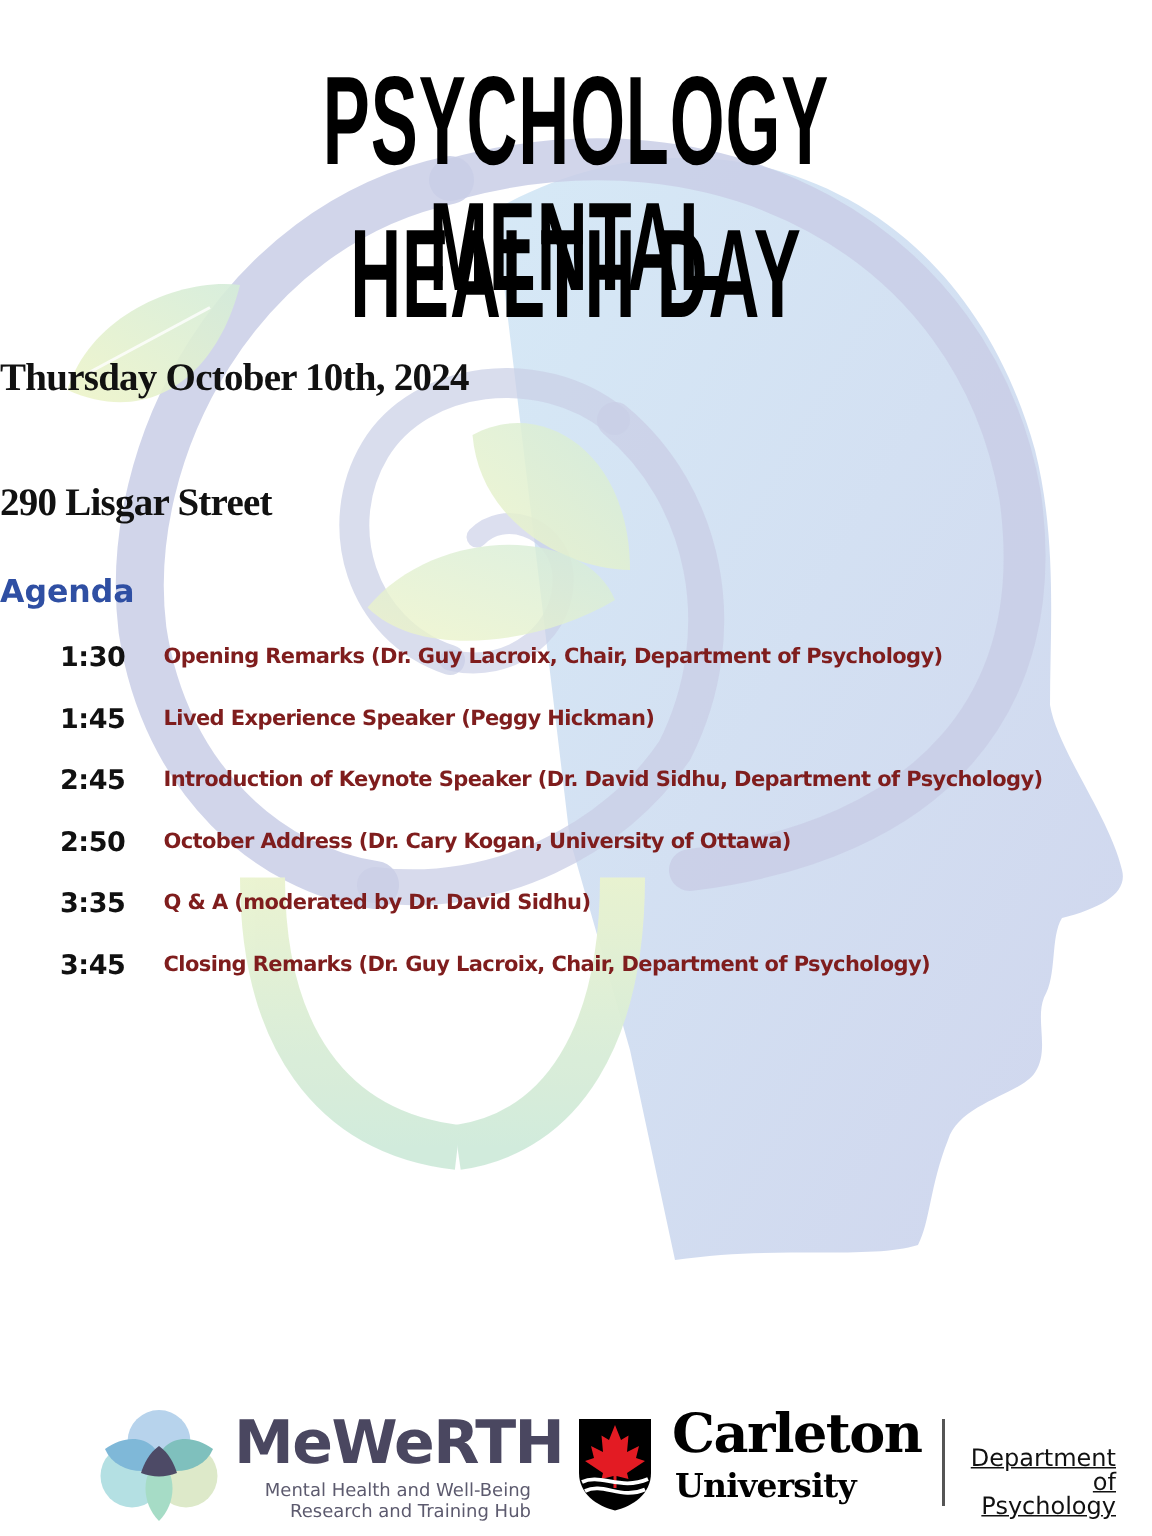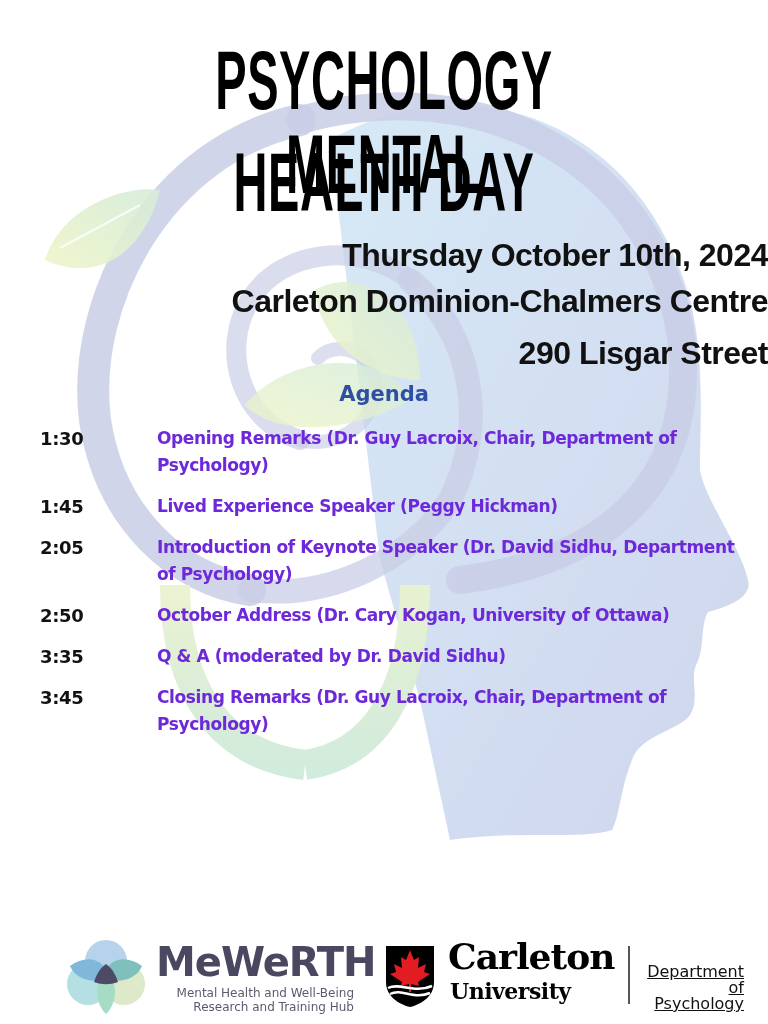--- a/index.html
+++ b/index.html
@@ -13,43 +13,43 @@
       position: absolute; left: 0; width: 768px; text-align: center;
       font-family: "Liberation Sans", sans-serif; font-weight: 700;
       font-size: 84px; line-height: 1; color: #000;
       transform: scaleX(0.56); transform-origin: 50% 50%;
       letter-spacing: 1px;
     }
     .title.l1 { top: 38px; }
     .title.l2 { top: 140px; }
 
     .sub {
-      position: absolute; left: 0; width: 768px; text-align: right;
-      font-family: Liberation Sans, sans-serif; font-weight: 700;
-      font-size: 32px; color: #111; letter-spacing: -0.5px;
+      position: absolute; left: 0; width: 768px; text-align: left;
+      font-family: Liberation Serif, serif; font-weight: 700;
+      font-size: 26px; color: #111; letter-spacing: -0.5px;
     }
     .sub.s1 { top: 237px; }
     .sub.s2 { top: 283px; }
-    .sub.s3 { top: 335px; padding-left: 48px; }
+    .sub.s3 { top: 320px; }
 
     .agenda-h {
-      position: absolute; left: 0; width: 768px; text-align: center; top: 382px;
+      position: absolute; left: 0; width: 768px; text-align: left; top: 382px;
       font-family: "DejaVu Sans", sans-serif; font-weight: 700;
       font-size: 21px; color: #2f4fa3;
     }
 
     .agenda { position: absolute; left: 40px; top: 425px; width: 710px; }
-    .row { display: flex; margin-bottom: 14px; gap: 20px; }
+    .row { display: flex; margin-bottom: 14px; }
     .row .t {
       width: 69px; flex: none; font-family: "DejaVu Sans", sans-serif; font-weight: 700;
       font-size: 18px; line-height: 27px; color: #111; letter-spacing: -0.3px;
     }
     .row .d {
       flex: 1; font-family: "DejaVu Sans", sans-serif; font-weight: 700;
-      font-size: 17px; line-height: 27px; color: #6d28d9; letter-spacing: -0.4px; margin-left: 28px;
+      font-size: 14px; line-height: 27px; color: #7f1d1d; letter-spacing: -0.4px;
     }
 
     .logos { position: absolute; left: 0; top: 930px; width: 768px; height: 94px; }
     .mewerth { position: absolute; left: 66px; top: 6px; width: 290px; height: 80px; }
     .mewerth .mark { position: absolute; left: 0; top: 0; }
     .mewerth .name {
       position: absolute; left: 90px; top: 6px; font-family: "DejaVu Sans", sans-serif;
       font-size: 40px; font-weight: 700; color: #4a4760; letter-spacing: -1px; line-height: 1;
     }
     .mewerth .tag {
@@ -124,36 +124,35 @@
     <path d="M350 585 L 390 585" stroke-width="14"></path>
     <path d="M225 916 L 390 916" stroke-width="14"></path>
   </g>
 </svg>
 
 <div class="content">
   <div class="title l1">PSYCHOLOGY MENTAL</div>
   <div class="title l2">HEALTH DAY</div>
 
   <div class="sub s1">Thursday October 10th, 2024</div>
-  <div class="sub s2">Carleton Dominion-Chalmers Centre</div>
   <div class="sub s3">290 Lisgar Street</div>
 
   <div class="agenda-h">Agenda</div>
 
   <div class="agenda">
     <div class="row">
       <div class="t">1:30</div>
       <div class="d">Opening Remarks (Dr. Guy Lacroix, Chair, Department of Psychology)</div>
     </div>
     <div class="row">
       <div class="t">1:45</div>
       <div class="d">Lived Experience Speaker (Peggy Hickman)</div>
     </div>
     <div class="row">
-      <div class="t">2:05</div>
+      <div class="t">2:45</div>
       <div class="d">Introduction of Keynote Speaker (Dr. David Sidhu, Department of Psychology)</div>
     </div>
     <div class="row">
       <div class="t">2:50</div>
       <div class="d">October Address (Dr. Cary Kogan, University of Ottawa)</div>
     </div>
     <div class="row">
       <div class="t">3:35</div>
       <div class="d">Q &amp; A (moderated by Dr. David Sidhu)</div>
     </div>

